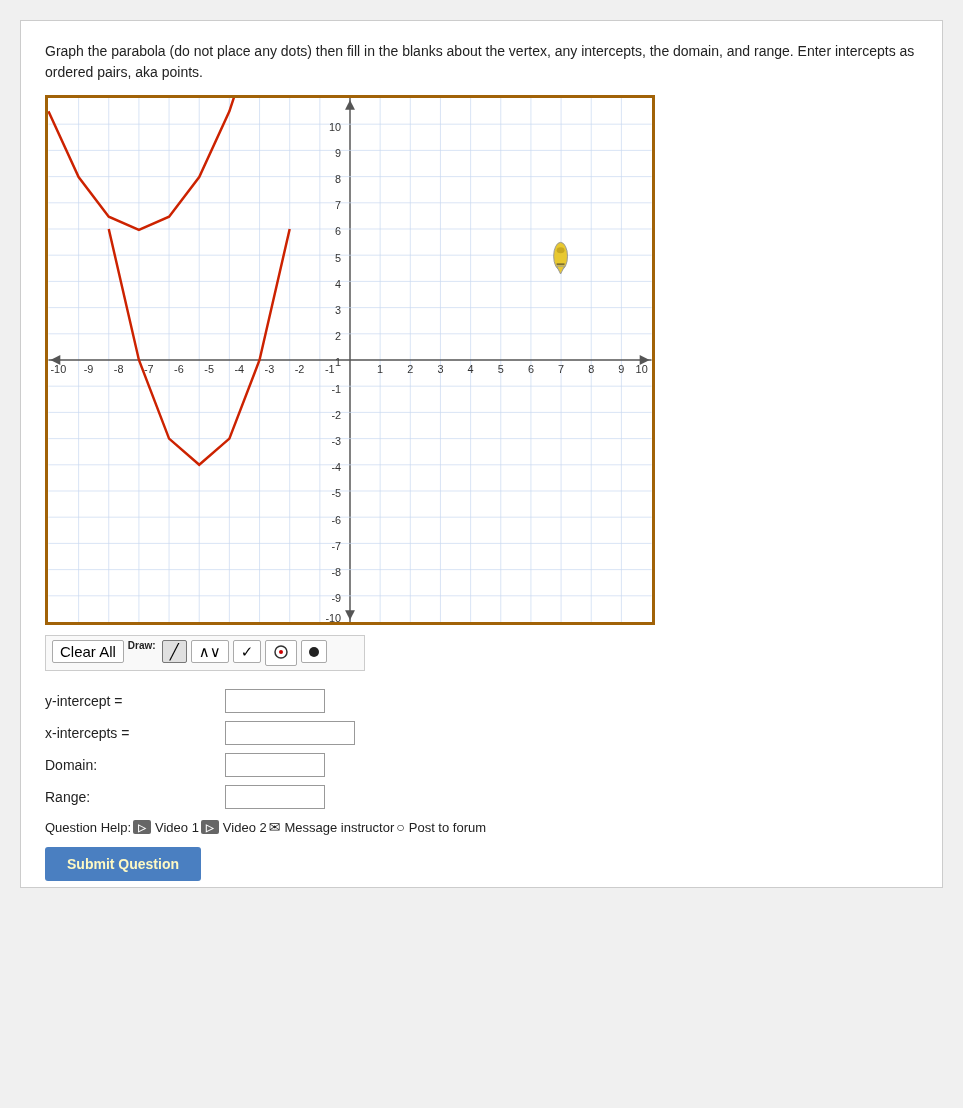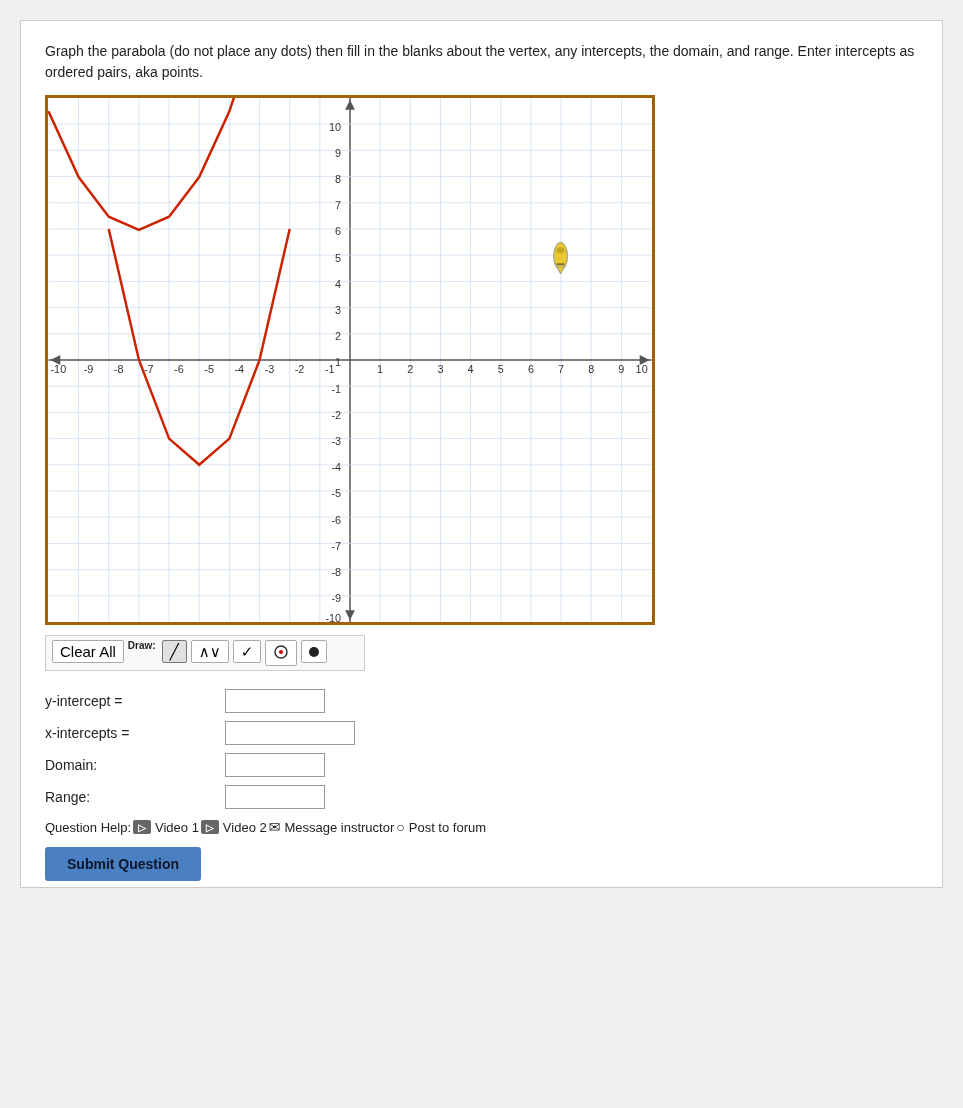--- a/index.html
+++ b/index.html
@@ -118,21 +118,21 @@
       color: #fff;
       font-size: 10px;
       display: flex;
       align-items: center;
       justify-content: center;
       border-radius: 2px;
       font-weight: bold;
     }
     .submit-btn {
       background: #4a7fc1;
-      color: #0f172a;
+      color: #fef9c3;
       border: none;
       padding: 9px 22px;
       font-size: 14px;
       font-weight: bold;
       cursor: pointer;
       border-radius: 3px;
       margin-top: 12px;
     }
     .msg-icon {
       font-size: 14px;

